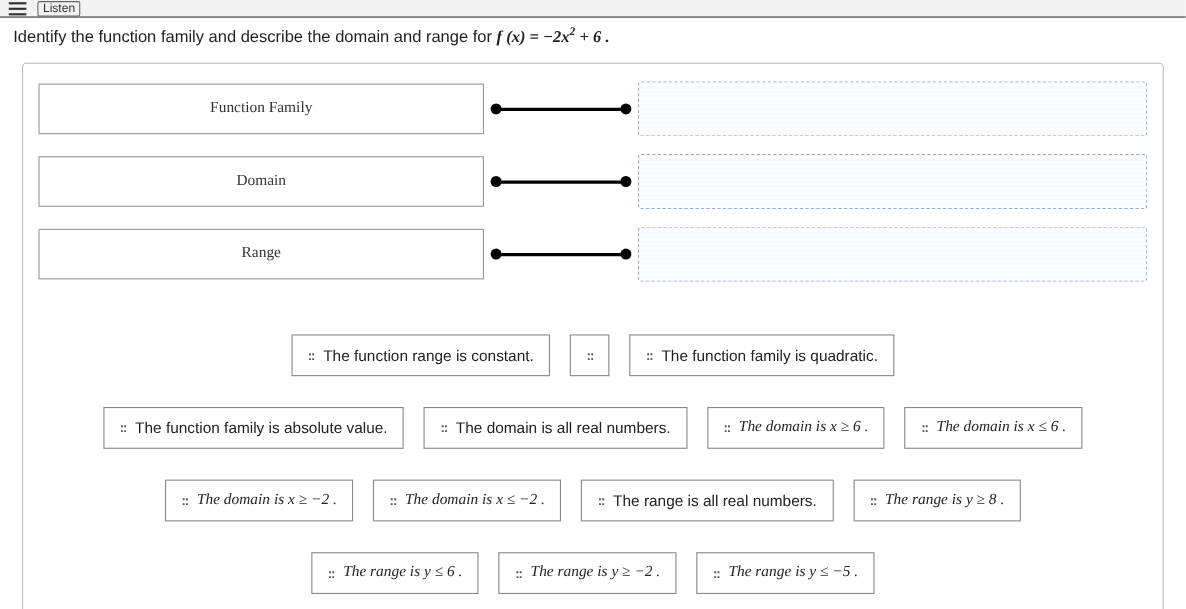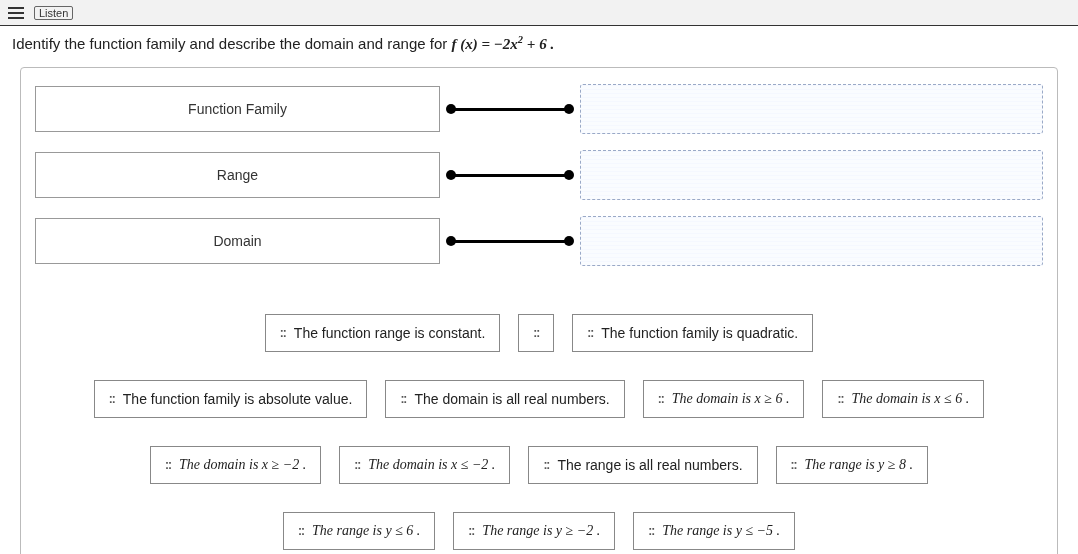--- a/index.html
+++ b/index.html
@@ -11,21 +11,21 @@
       height: 554px;
       overflow: hidden;
       position: relative;
     }
     .topbar {
       display: flex;
       align-items: center;
       gap: 10px;
       padding: 2px 8px;
       border-bottom: 1px solid #333;
-      height: 26px;
+      height: 16px;
       background: #f2f2f2;
     }
     .hamburger {
       width: 16px; height: 12px;
       display: flex; flex-direction: column; justify-content: space-between;
     }
     .hamburger div { height: 2px; background: #333; }
     .prompt {
       padding: 8px 12px 14px;
       font-size: 15px;
@@ -34,21 +34,21 @@
     .prompt .math { font-style: italic; }
     .work-area {
       margin: 0 20px;
       border: 1px solid #bbb;
       background: #fff;
       border-radius: 4px;
       padding: 16px 14px 70px;
       position: relative;
     }
     .top-rows { display: flex; flex-direction: column; gap: 16px; }
-    .row-line { display: flex; align-items: center; gap: 10px; }
+    .row-line { display: flex; align-items: center; gap: 10px; font-family: Liberation Serif, serif; }
     .label-box {
       width: 405px;
       border: 1px solid #999;
       background: #fff;
       text-align: center;
       padding: 14px 8px;
       font-size: 14px;
       color: #333;
     }
     .connector {
@@ -120,37 +120,37 @@
     <div class="row-line">
       <div class="label-box">Function Family</div>
       <div class="connector">
           <span class="dot left"></span>
           <span class="line"></span>
           <span class="dot right"></span>
         </div>
       <div class="drop-box"></div>
     </div>
     <div class="row-line">
+      <div class="label-box">Domain</div>
+      <div class="connector">
+          <span class="dot left"></span>
+          <span class="line"></span>
+          <span class="dot right"></span>
+        </div>
+      <div class="drop-box"></div>
+    </div>
+    <div class="row-line">
       <div class="label-box">Range</div>
       <div class="connector">
           <span class="dot left"></span>
           <span class="line"></span>
           <span class="dot right"></span>
         </div>
       <div class="drop-box"></div>
     </div>
-    <div class="row-line">
-      <div class="label-box">Domain</div>
-      <div class="connector">
-          <span class="dot left"></span>
-          <span class="line"></span>
-          <span class="dot right"></span>
-        </div>
-      <div class="drop-box"></div>
-    </div>
   </div>
 
   <div class="choice-area">
     <div class="choice">
         <span class="grip">::</span>
         <span>The function range is constant.</span>
       </div>
     <div class="choice">
         <span class="grip">::</span>
       </div>

